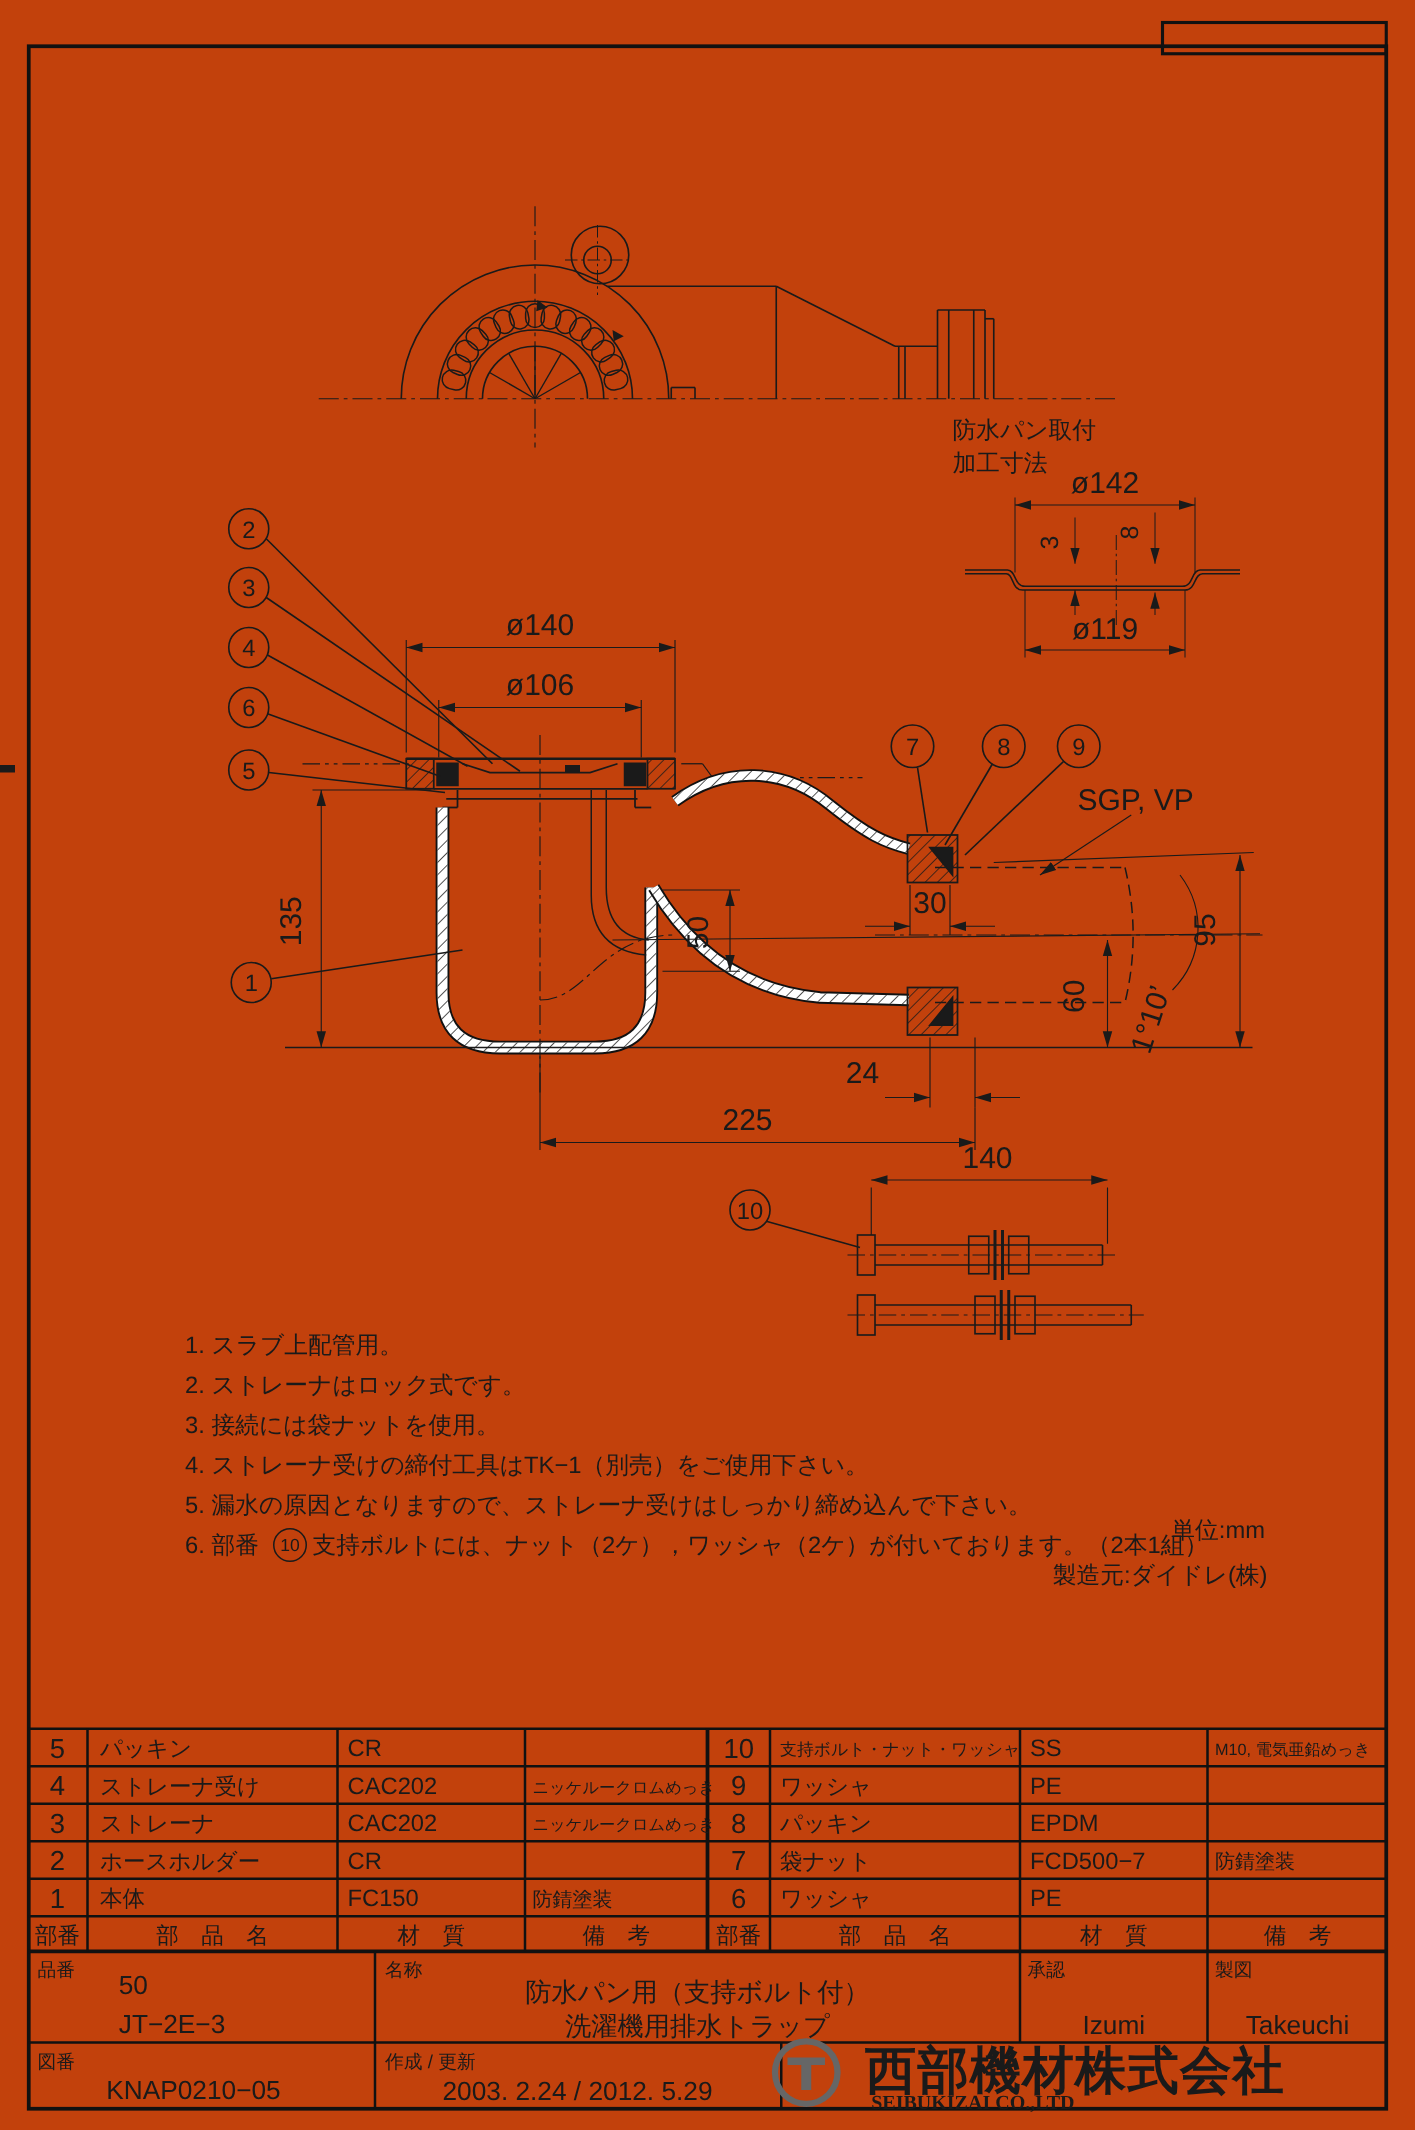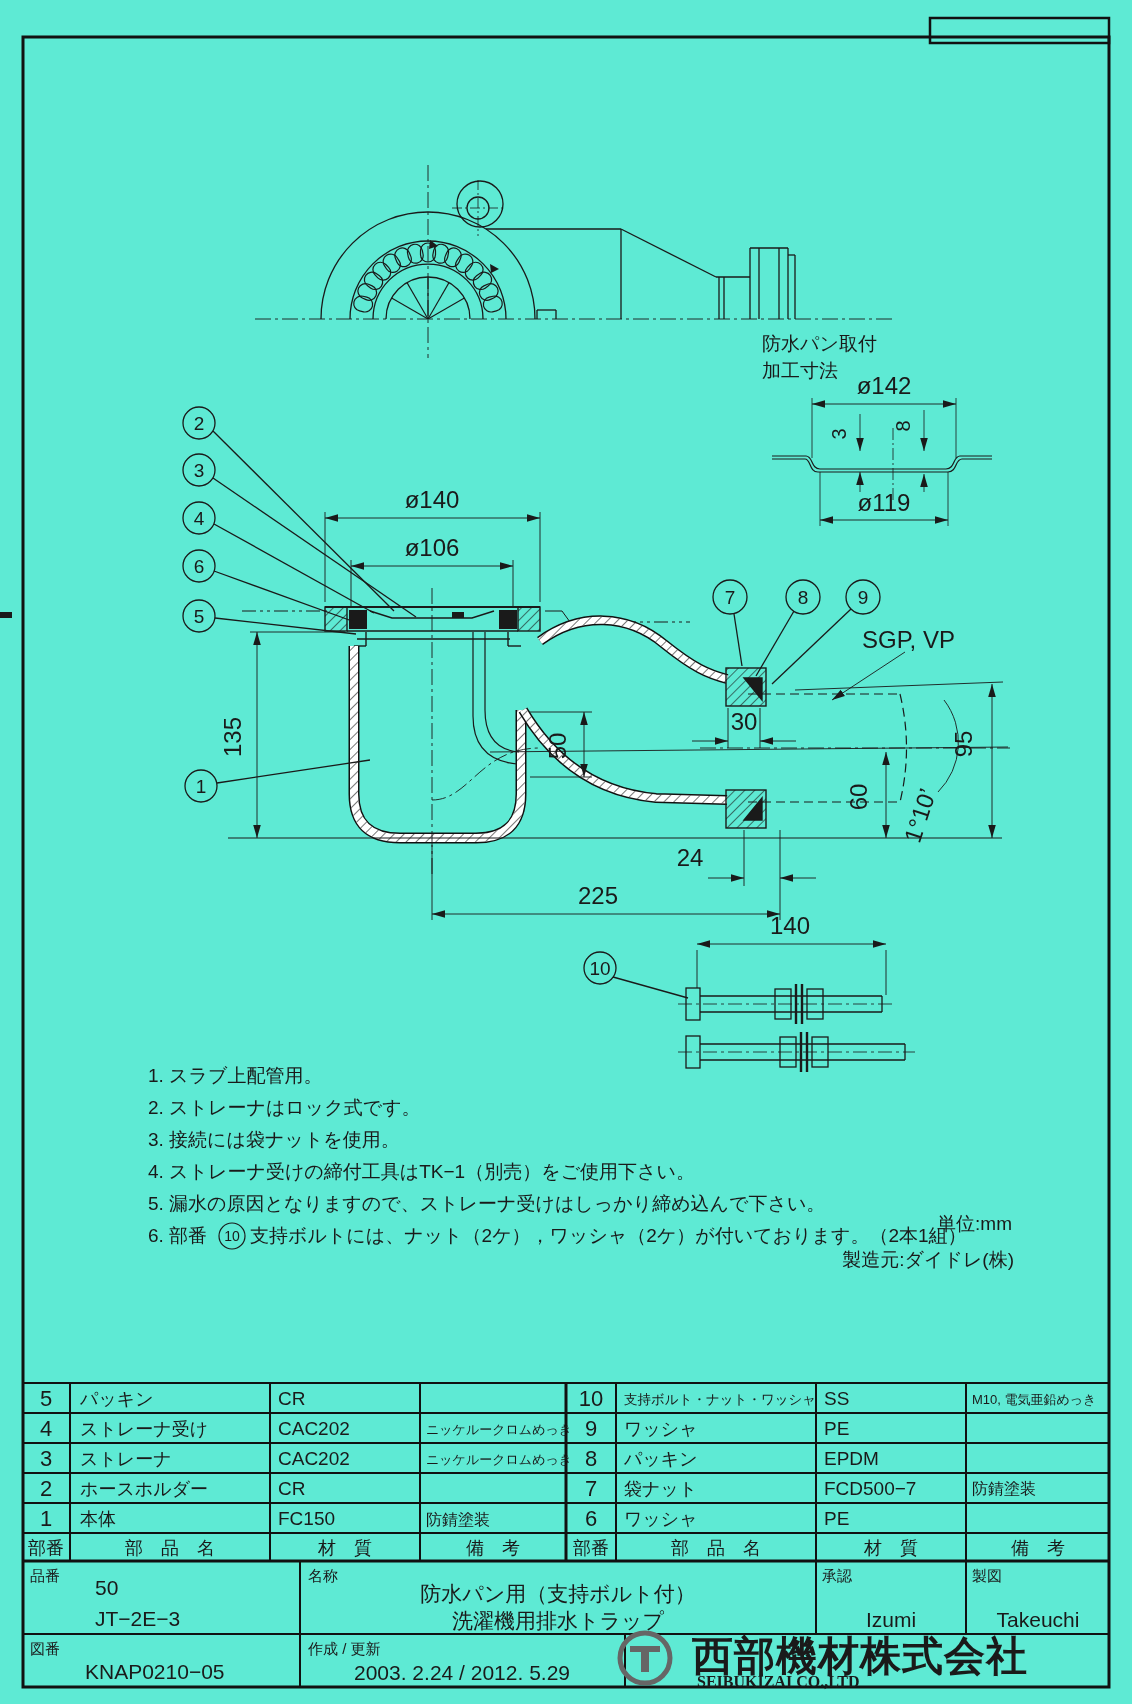--- a/index.html
+++ b/index.html
@@ -1,16 +1,16 @@
 <!DOCTYPE html>
 <html><head>
 <meta charset="utf-8">
 <style>
   html,body{margin:0;padding:0;background:#e8e8e8;}
-  #sheet{position:relative;width:1132px;height:1704px;background:#5eead4;margin:0 auto;
+  #sheet{position:relative;width:1132px;height:1704px;background:#c2410c;margin:0 auto;
          font-family:"Liberation Sans", sans-serif;}
   svg{position:absolute;left:0;top:0;}
   svg text{fill:#1a1a1a;font-family:"Liberation Sans", sans-serif;}
   .dimtxt{font-size:24px;}
   .dimtxt-s{font-size:20px;}
   .callout-num{font-size:19px;}
   .note-txt{font-size:19px;}
   .jp-label{font-size:19px;}
   .tbl-num{font-size:22px;}
   .tbl-name{font-size:18px;}

